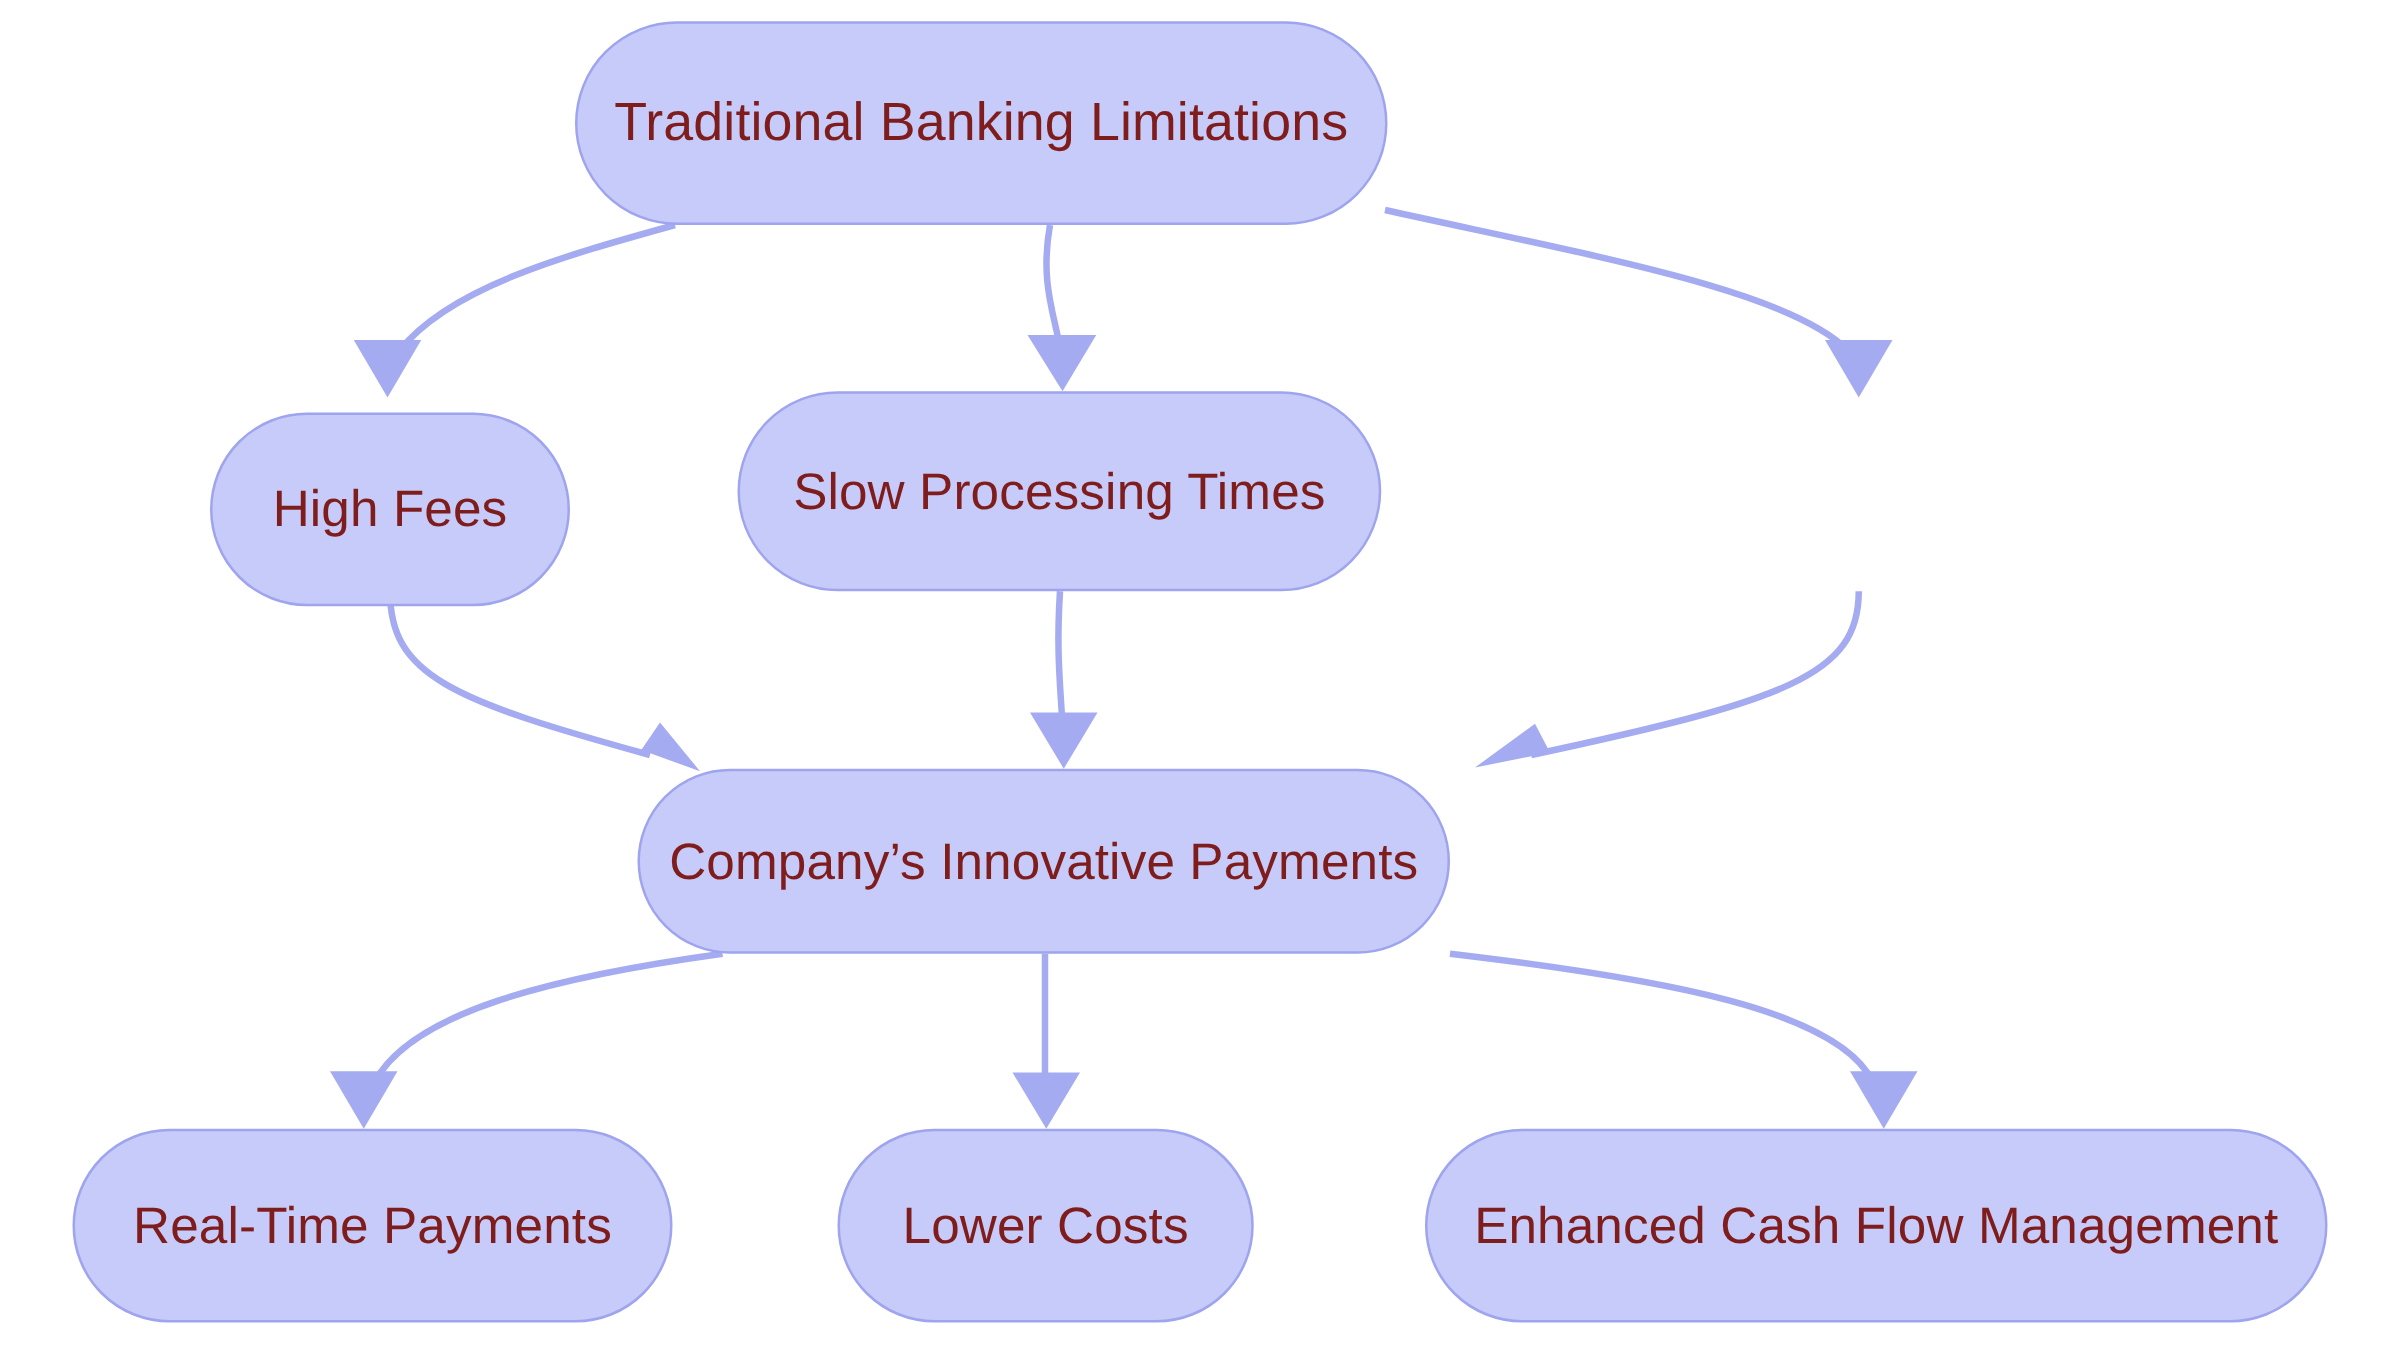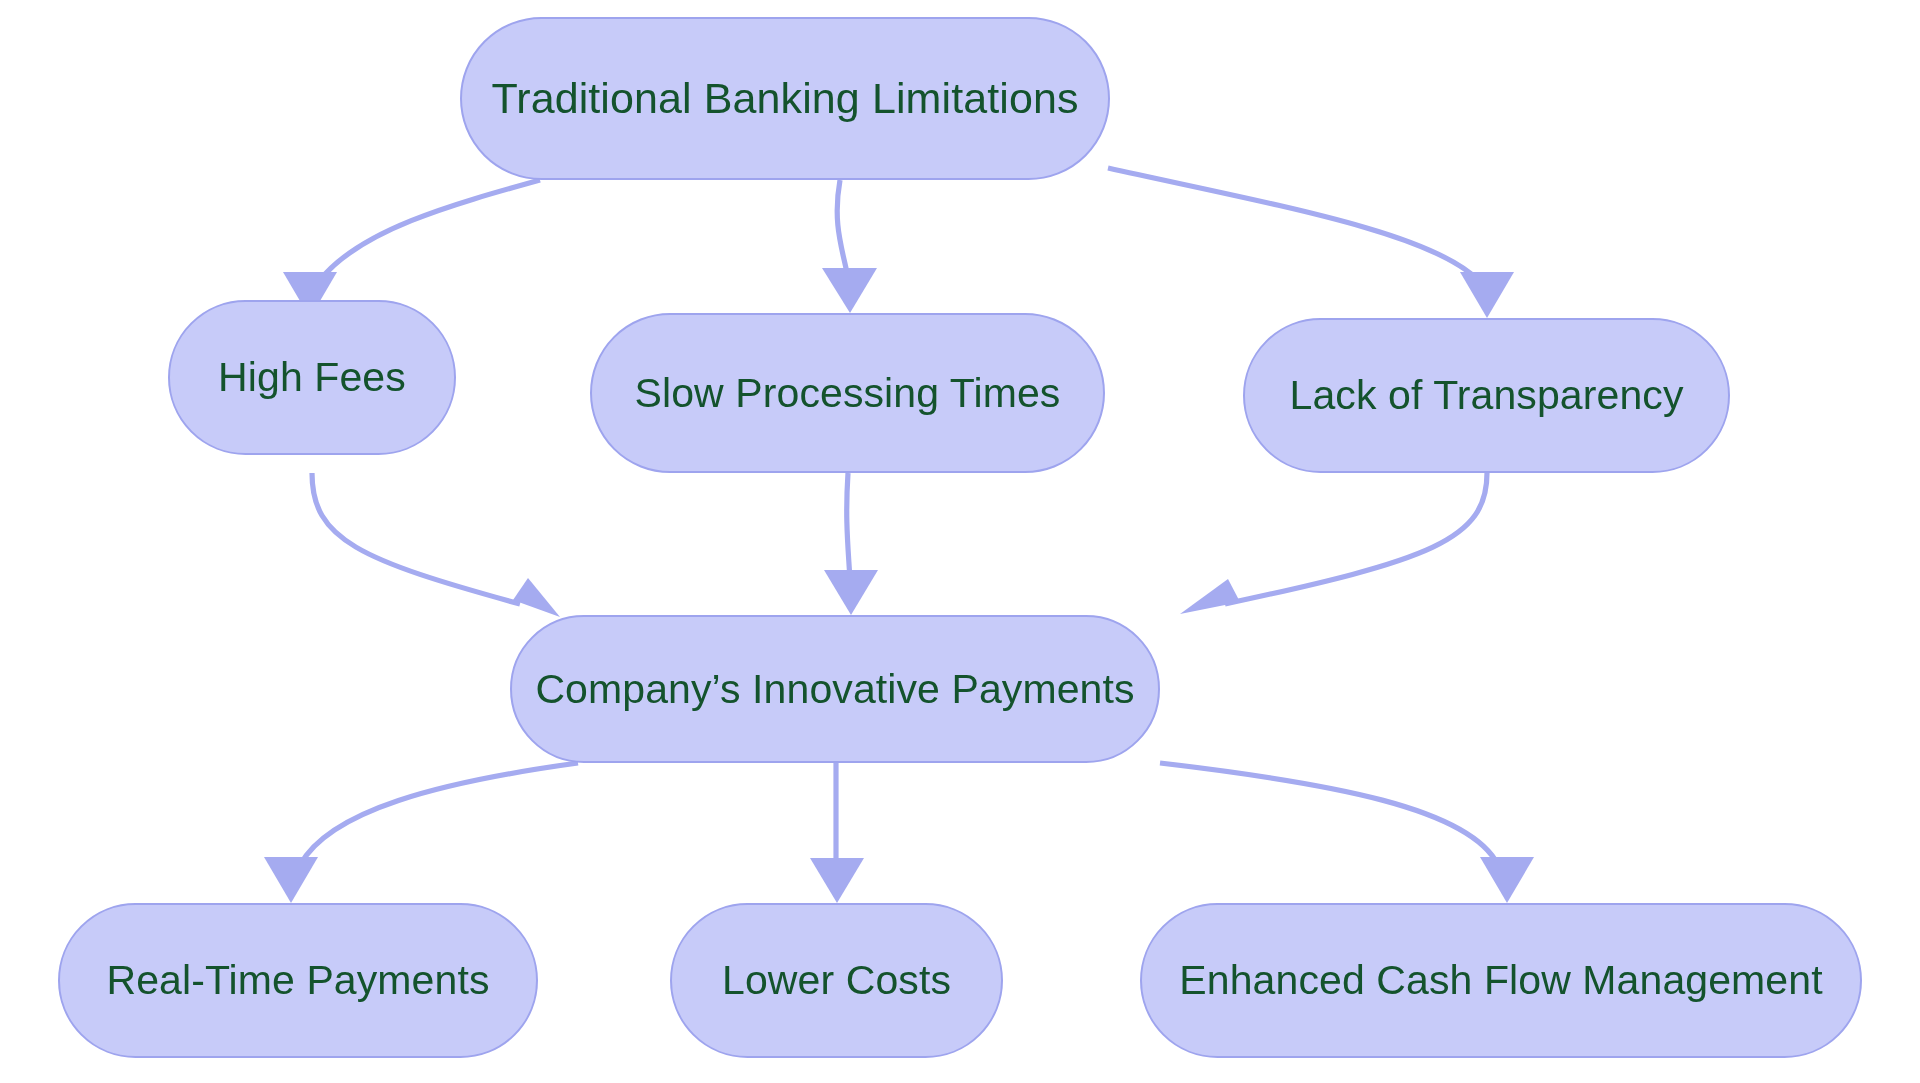--- a/index.html
+++ b/index.html
@@ -45,27 +45,27 @@
     justify-content: center;
     background: #c7cbf9;
     border: 2.2px solid #9ea4ee;
     border-radius: 999px;
     color: #3434cf;
     letter-spacing: 0.1px;
     white-space: nowrap;
     user-select: none;
   }
   .node-label {
-    color: #14532d;
+    color: #7f1d1d;
     font-weight: 400;
     line-height: 1;
   }
   .n-top      { left: 460px;  top: 17px;  width: 650px; height: 163px; }
   .n-top .node-label      { font-size: 43px; }
-  .n-fees     { left: 168px;  top: 300px; width: 288px; height: 155px; }
+  .n-fees     { left: 168px;  top: 330px; width: 288px; height: 155px; }
   .n-fees .node-label     { font-size: 41px; }
   .n-slow     { left: 590px;  top: 313px; width: 515px; height: 160px; }
   .n-slow .node-label     { font-size: 41px; }
   .n-lack     { left: 1243px; top: 318px; width: 487px; height: 155px; }
   .n-lack .node-label     { font-size: 41px; }
   .n-solution { left: 510px;  top: 615px; width: 650px; height: 148px; }
   .n-solution .node-label { font-size: 41px; }
   .n-rtp      { left: 58px;   top: 903px; width: 480px; height: 155px; }
   .n-rtp .node-label      { font-size: 41px; }
   .n-lower    { left: 670px;  top: 903px; width: 333px; height: 155px; align-items: center; }
@@ -132,23 +132,20 @@
   </div>
 
   <div class="node n-fees">
     <span class="node-label">High Fees</span>
   </div>
 
   <div class="node n-slow">
     <span class="node-label">Slow Processing Times</span>
   </div>
 
-  <div class="node n-lack">
-    <span class="node-label">Lack of Transparency</span>
-  </div>
 
   <div class="node n-solution">
     <span class="node-label">Company’s Innovative Payments</span>
   </div>
 
   <div class="node n-rtp">
     <span class="node-label">Real-Time Payments</span>
   </div>
 
   <div class="node n-lower">

